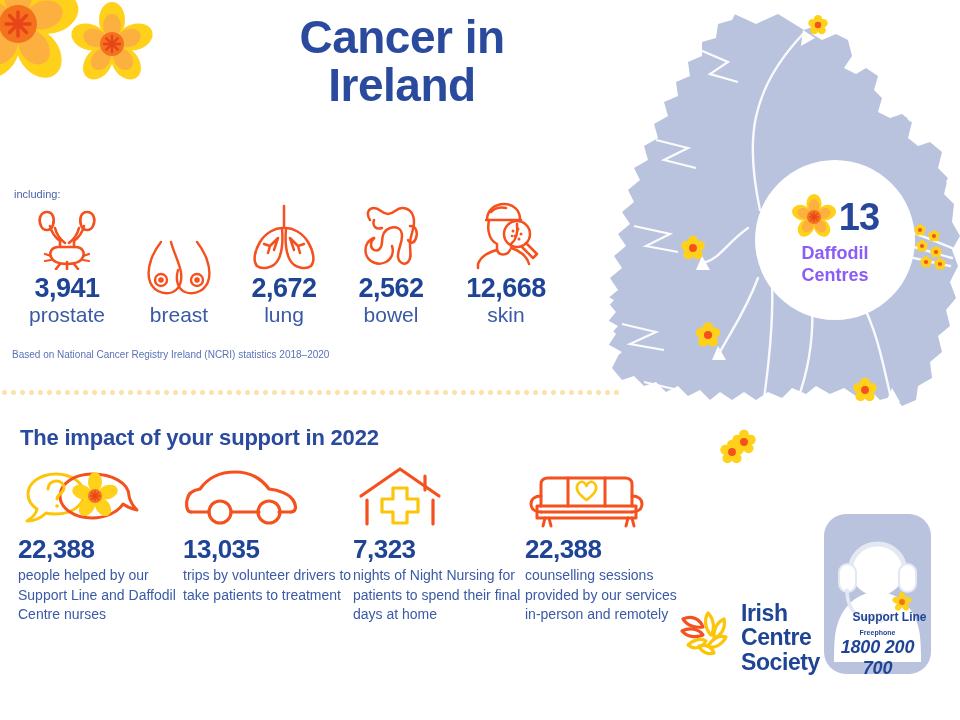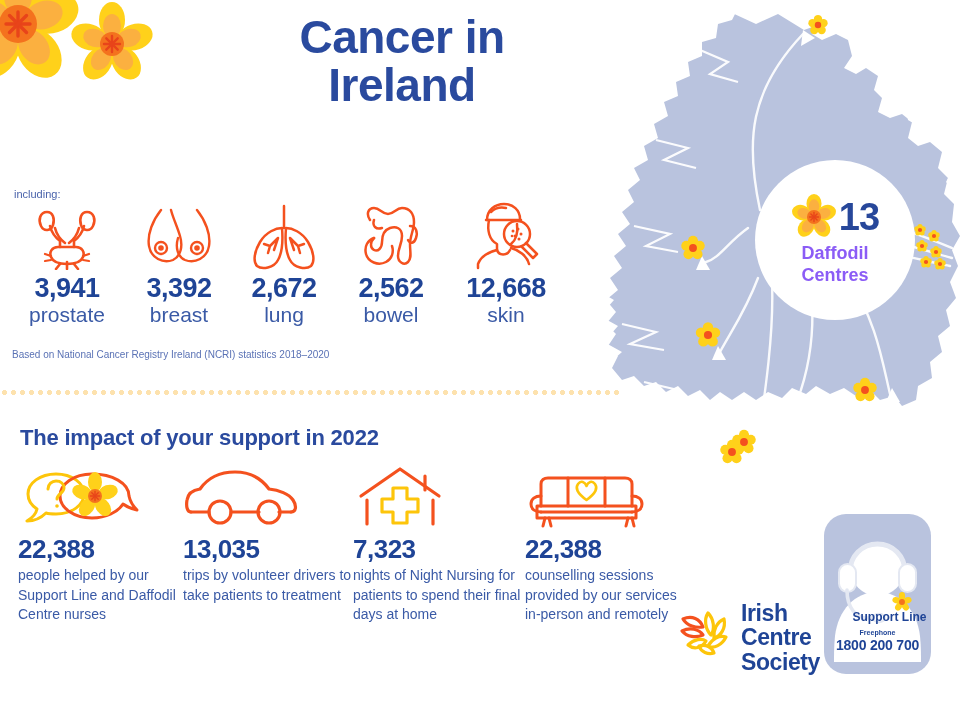--- a/index.html
+++ b/index.html
@@ -113,21 +113,21 @@
   .badge-line{
     position:absolute;left:12px;top:96px;width:107px;text-align:center;
     font-size:12px;font-weight:bold;color:#1f4496;
   }
   .badge-free{
     position:absolute;left:0;top:115px;width:107px;text-align:center;
     font-size:7px;font-weight:bold;color:#1f4496;
   }
   .badge-num{
     position:absolute;left:0;top:123px;width:107px;text-align:center;
-    font-size:14px;font-weight:bold;color:#1f4496;letter-spacing:-0.2px;
+    font-size:18px;font-weight:bold;color:#1f4496;letter-spacing:-0.2px;font-style:italic;
   }
 </style>
 </head>
 <body>
 
 <div class="stage">
 
   <div class="map-layer">
     <svg viewBox="0 0 420 540" xmlns="http://www.w3.org/2000/svg">
       <g>
@@ -432,21 +432,20 @@
           <g fill="none" stroke="#f4511e" stroke-width="2.4" stroke-linecap="round" stroke-linejoin="round">
             <path d="M22,12 C14,22 8,36 10,48 C12,60 24,66 34,62 C42,58 44,48 41,38 C38,28 34,20 32,12"></path>
             <path d="M58,12 C66,22 72,36 70,48 C68,60 56,66 46,62 C39,59 36,50 39,40"></path>
             <circle cx="22" cy="50" r="6"></circle>
             <circle cx="58" cy="50" r="6"></circle>
             <circle cx="22" cy="50" r="1.6" fill="#f4511e"></circle>
             <circle cx="58" cy="50" r="1.6" fill="#f4511e"></circle>
           </g>
         </svg>
       </div>
-      <div class="cancer-num">3,392</div>
       <div class="cancer-label">breast</div>
     </div>
 
     <div class="cancer-item" style="width:104px;">
       <div class="cancer-icon">
         <svg width="80" height="72" viewBox="0 0 80 72">
           <g fill="none" stroke="#f4511e" stroke-width="2.5" stroke-linecap="round" stroke-linejoin="round">
             <line x1="40" y1="8" x2="40" y2="30"></line>
             <path d="M38,30 C32,30 22,34 16,44 C10,54 9,64 13,68 C18,72 30,70 34,62 C38,55 39,42 38,30 Z"></path>
             <path d="M42,30 C48,30 58,34 64,44 C70,54 71,64 67,68 C62,72 50,70 46,62 C42,55 41,42 42,30 Z"></path>

